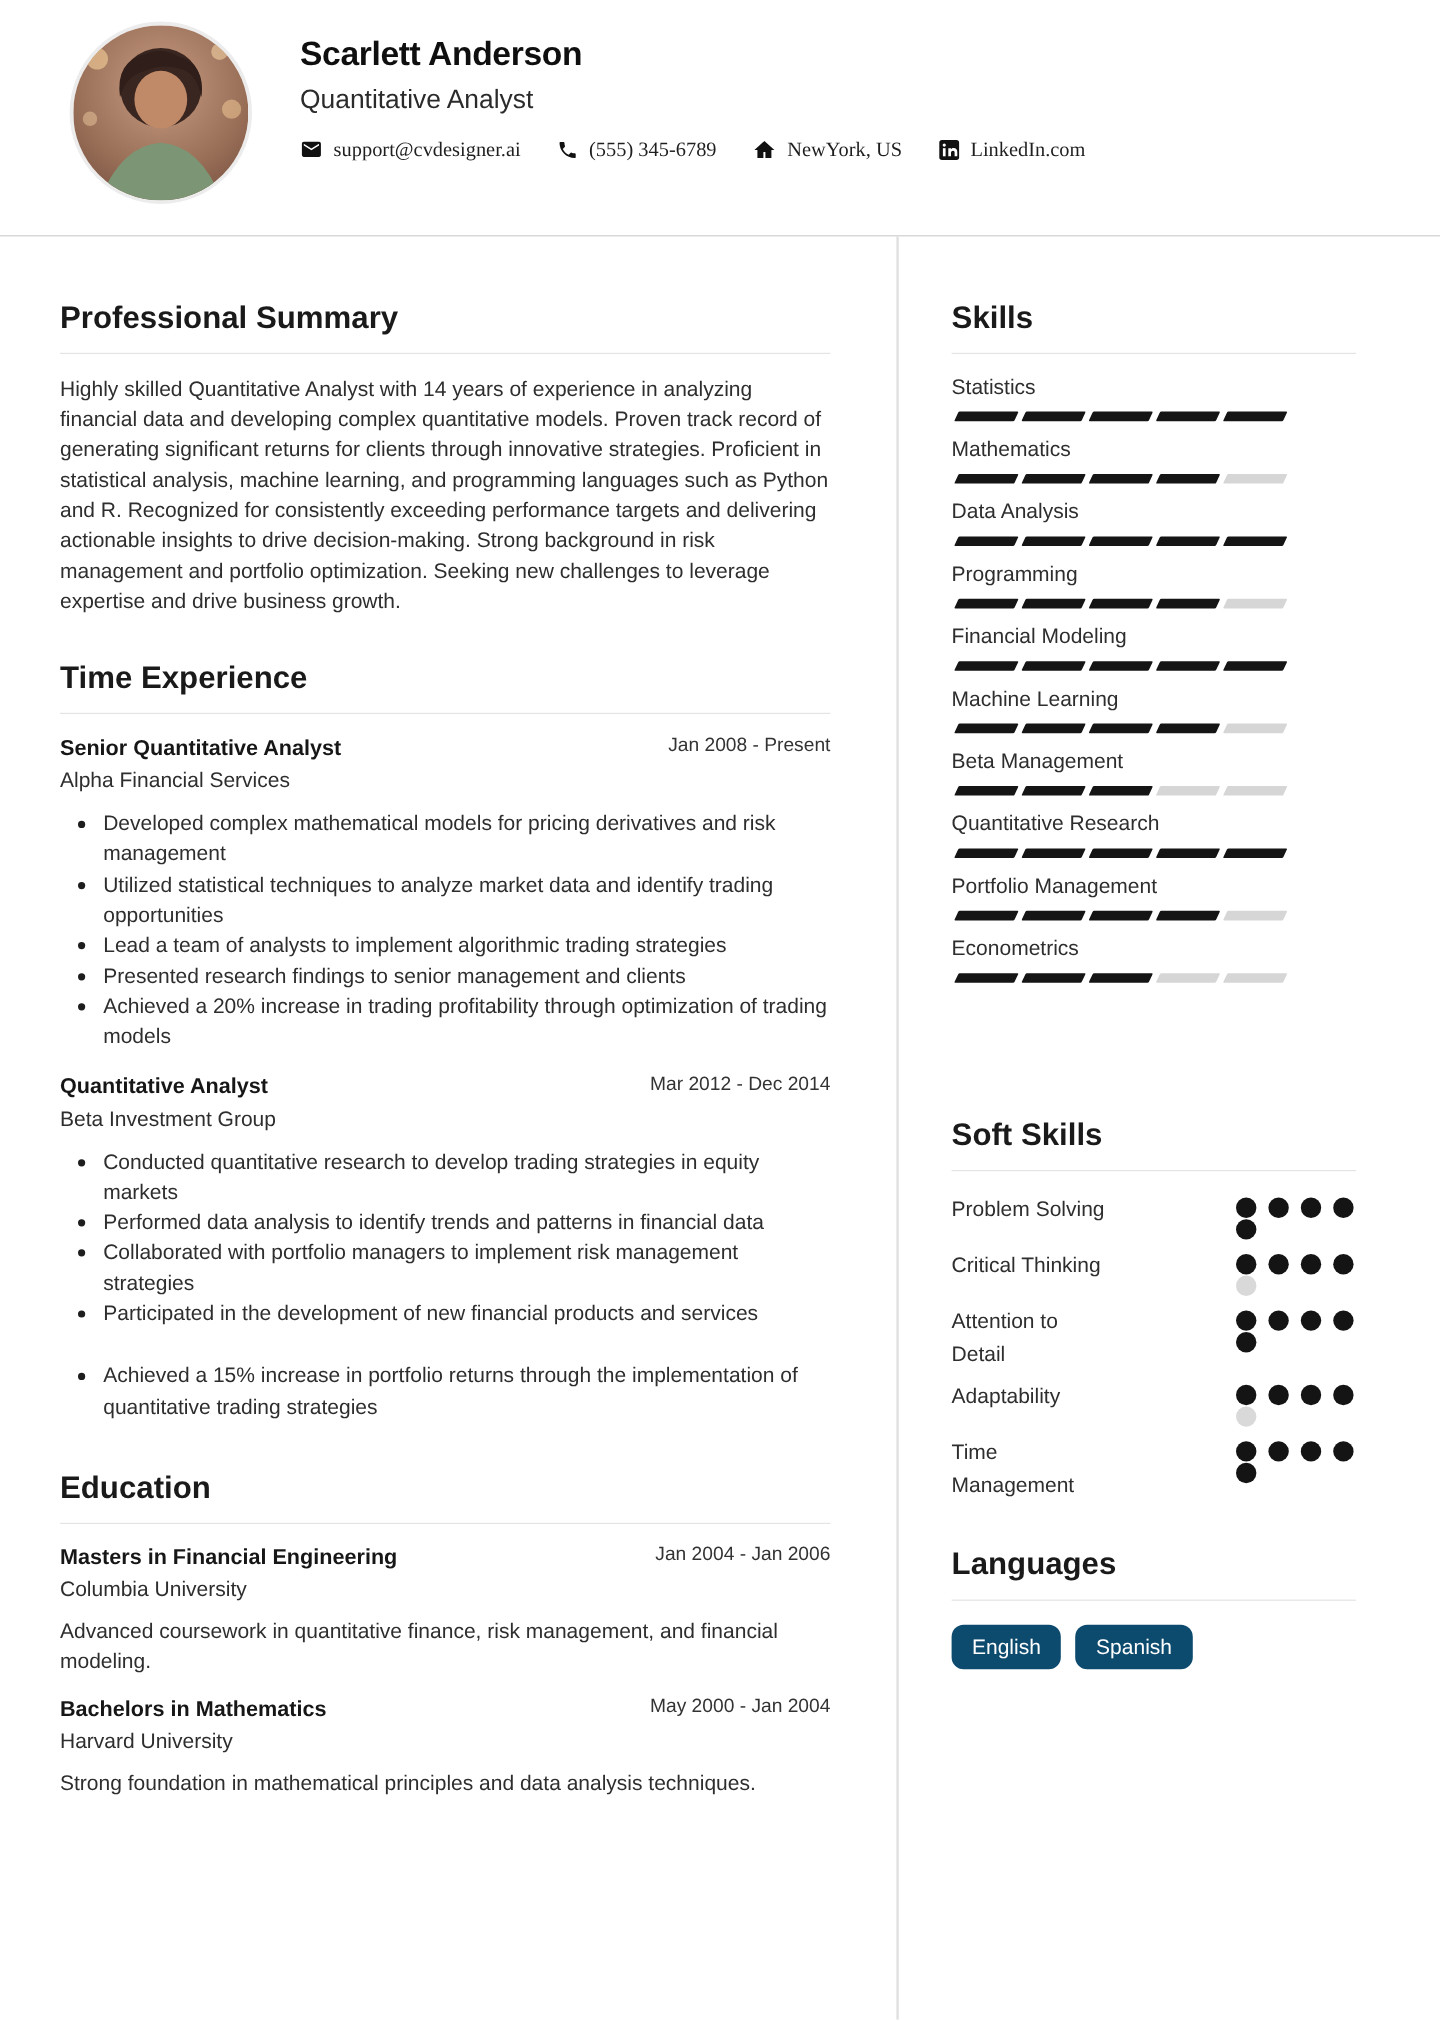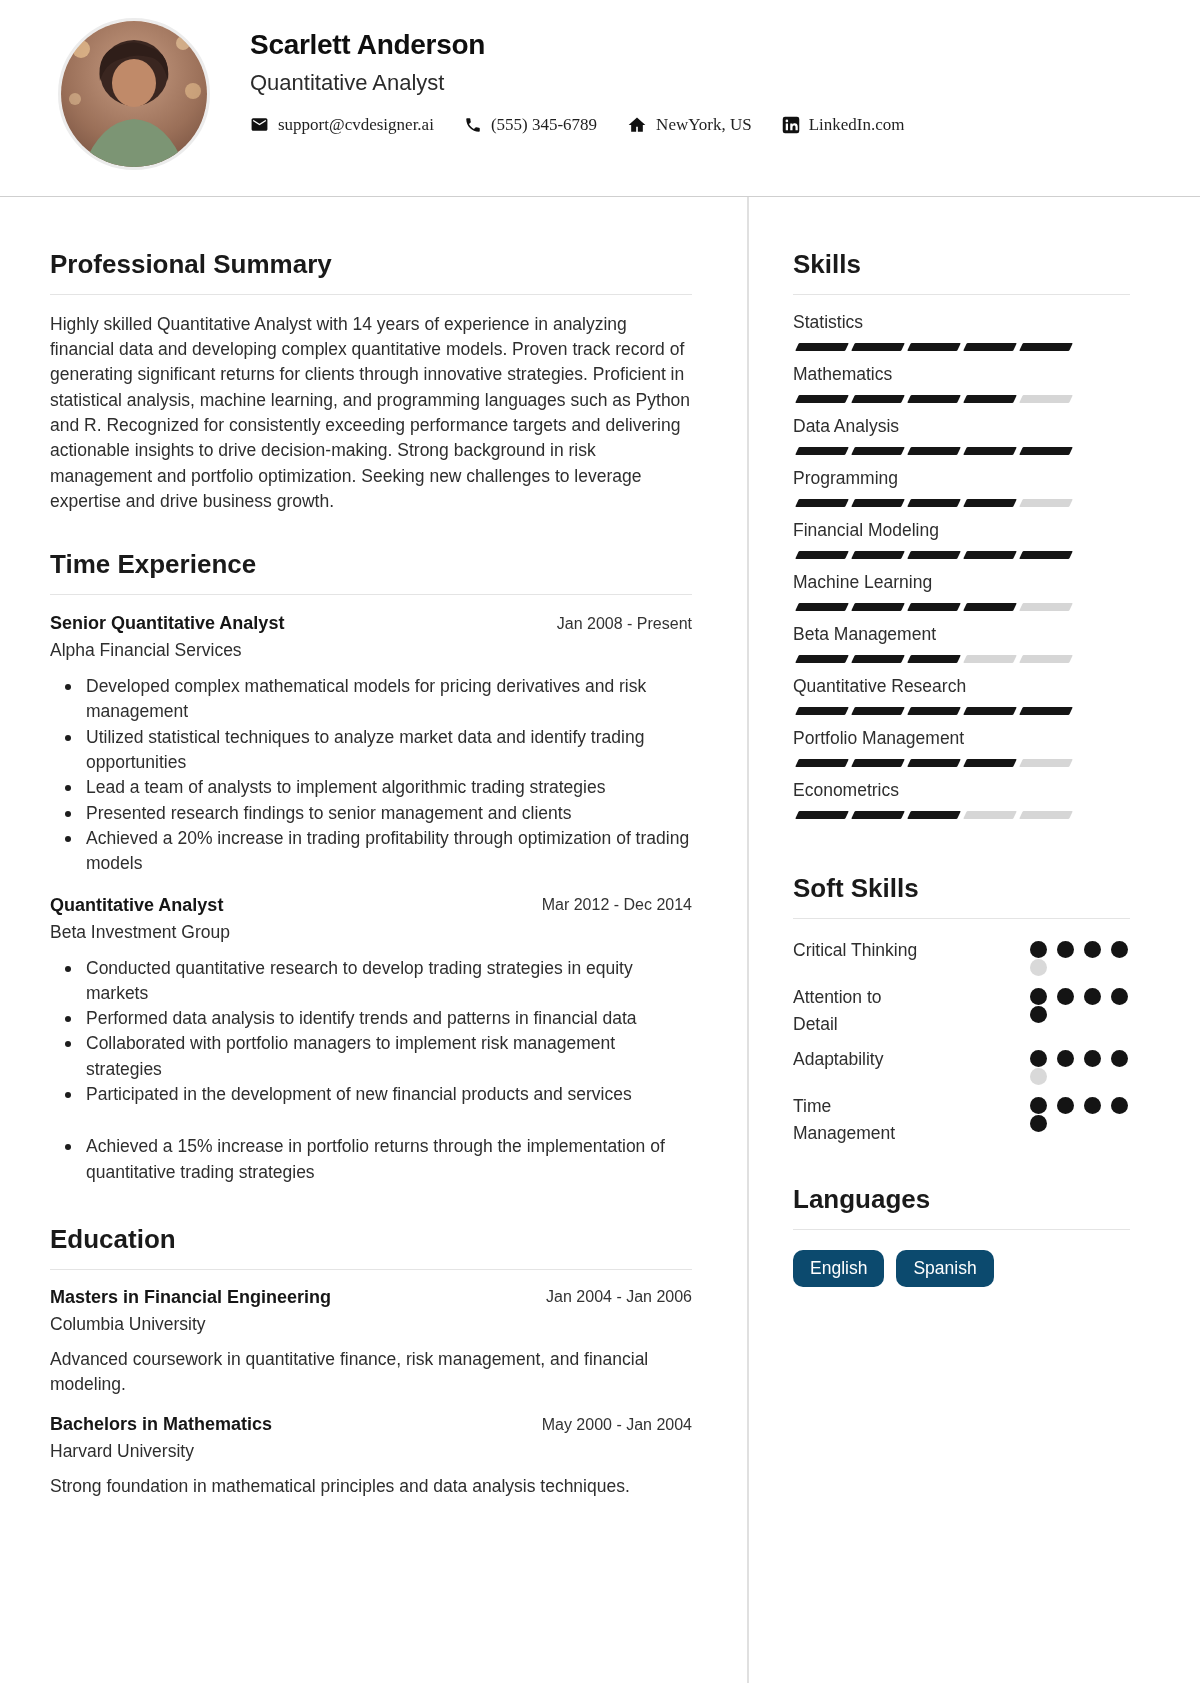--- a/index.html
+++ b/index.html
@@ -28,41 +28,41 @@
 
   h2 { font-size:26px; font-weight:700; color:#1a1a1a; margin:0; line-height:1.15; }
   .rule { height:1px; background:#e4e4e4; margin-top:14px; }
 
   
   .summary-text { font-size:17.5px; line-height:25.3px; color:#2e2e2e; margin:17px 0 0 0; }
   .work-section { margin-top:36px; }
   .edu-section { margin-top:40px; }
 
   .job { margin-top:18px; }
-  .job-head { display:flex; justify-content:space-between; align-items:center; }
+  .job-head { display:flex; justify-content:space-between; align-items:flex-start; }
   .job-role { font-size:18px; font-weight:700; color:#161616; }
   .job-dates { font-size:16px; color:#333333; }
   .job-company { font-size:17.5px; color:#2e2e2e; margin-top:6px; }
   .bullets { list-style:none; margin:13px 0 0 0; padding:0 0 0 36px; }
   .bullet { position:relative; font-size:17.5px; line-height:25.3px; color:#2e2e2e; }
   .bullet::before { content:""; position:absolute; left:-21px; top:10px; width:6px; height:6px; border-radius:50%; background:#1d1d1d; }
   .bullet.spaced { margin-top:27px; }
   .edu { margin-top:17px; }
   .edu-desc { font-size:17.5px; line-height:25.3px; color:#2e2e2e; margin-top:12px; }
 
   
   .skill-list { list-style:none; margin:17px 0 0 0; padding:0; }
   .skill { margin-bottom:13px; }
   .skill-name { font-size:17.5px; color:#2e2e2e; margin-bottom:10px; }
   .skill-bar { display:flex; gap:6px; height:8px; padding-left:4px; }
   .seg { width:50px; height:8px; transform:skewX(-25deg); border-radius:1px; }
   .seg.filled { background:#151515; }
   .seg.empty  { background:#d6d6d6; }
 
-  .soft-section { margin-top:55px; }
+  .soft-section { margin-top:112px; }
   .softskill-list { list-style:none; margin:18px 0 0 0; padding:0; }
   .softskill { display:flex; justify-content:space-between; align-items:flex-start; margin-bottom:8px; min-height:34px; }
   .softskill-name { width:136px; font-size:17.5px; line-height:27px; color:#2e2e2e; }
   .softskill-dots { width:100px; display:flex; flex-wrap:wrap; column-gap:10px; row-gap:1px; padding-top:4px; }
   .dot { width:17px; height:17px; border-radius:50%; }
   .dot.filled { background:#141414; }
   .dot.empty  { background:#d9d9d9; }
 
   .lang-section { margin-top:38px; }
   .lang-list { list-style:none; display:flex; gap:12px; margin:20px 0 0 0; padding:0; }
@@ -326,20 +326,30 @@
                 <span class="seg empty"></span>
               </div>
   </li>
 </ul>
       </section>
 
       <section class="soft-section">
         <h2>Soft Skills</h2>
         <div class="rule"></div>
         <ul class="softskill-list">
+  <li class="softskill">
+    <div class="softskill-name">Problem Solving</div>
+    <div class="softskill-dots">
+                <span class="dot filled"></span>
+                <span class="dot filled"></span>
+                <span class="dot filled"></span>
+                <span class="dot filled"></span>
+                <span class="dot filled"></span>
+              </div>
+  </li>
 
   <li class="softskill">
     <div class="softskill-name">Critical Thinking</div>
     <div class="softskill-dots">
                 <span class="dot filled"></span>
                 <span class="dot filled"></span>
                 <span class="dot filled"></span>
                 <span class="dot filled"></span>
                 <span class="dot empty"></span>
               </div>

